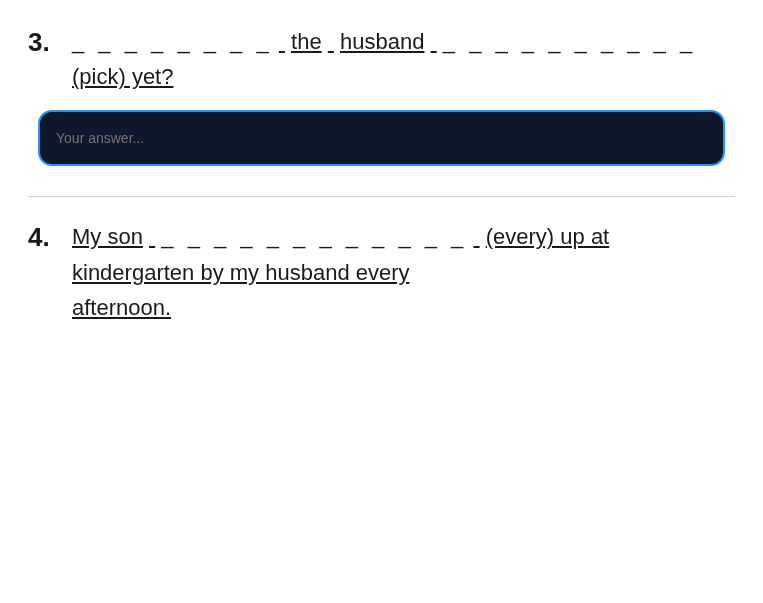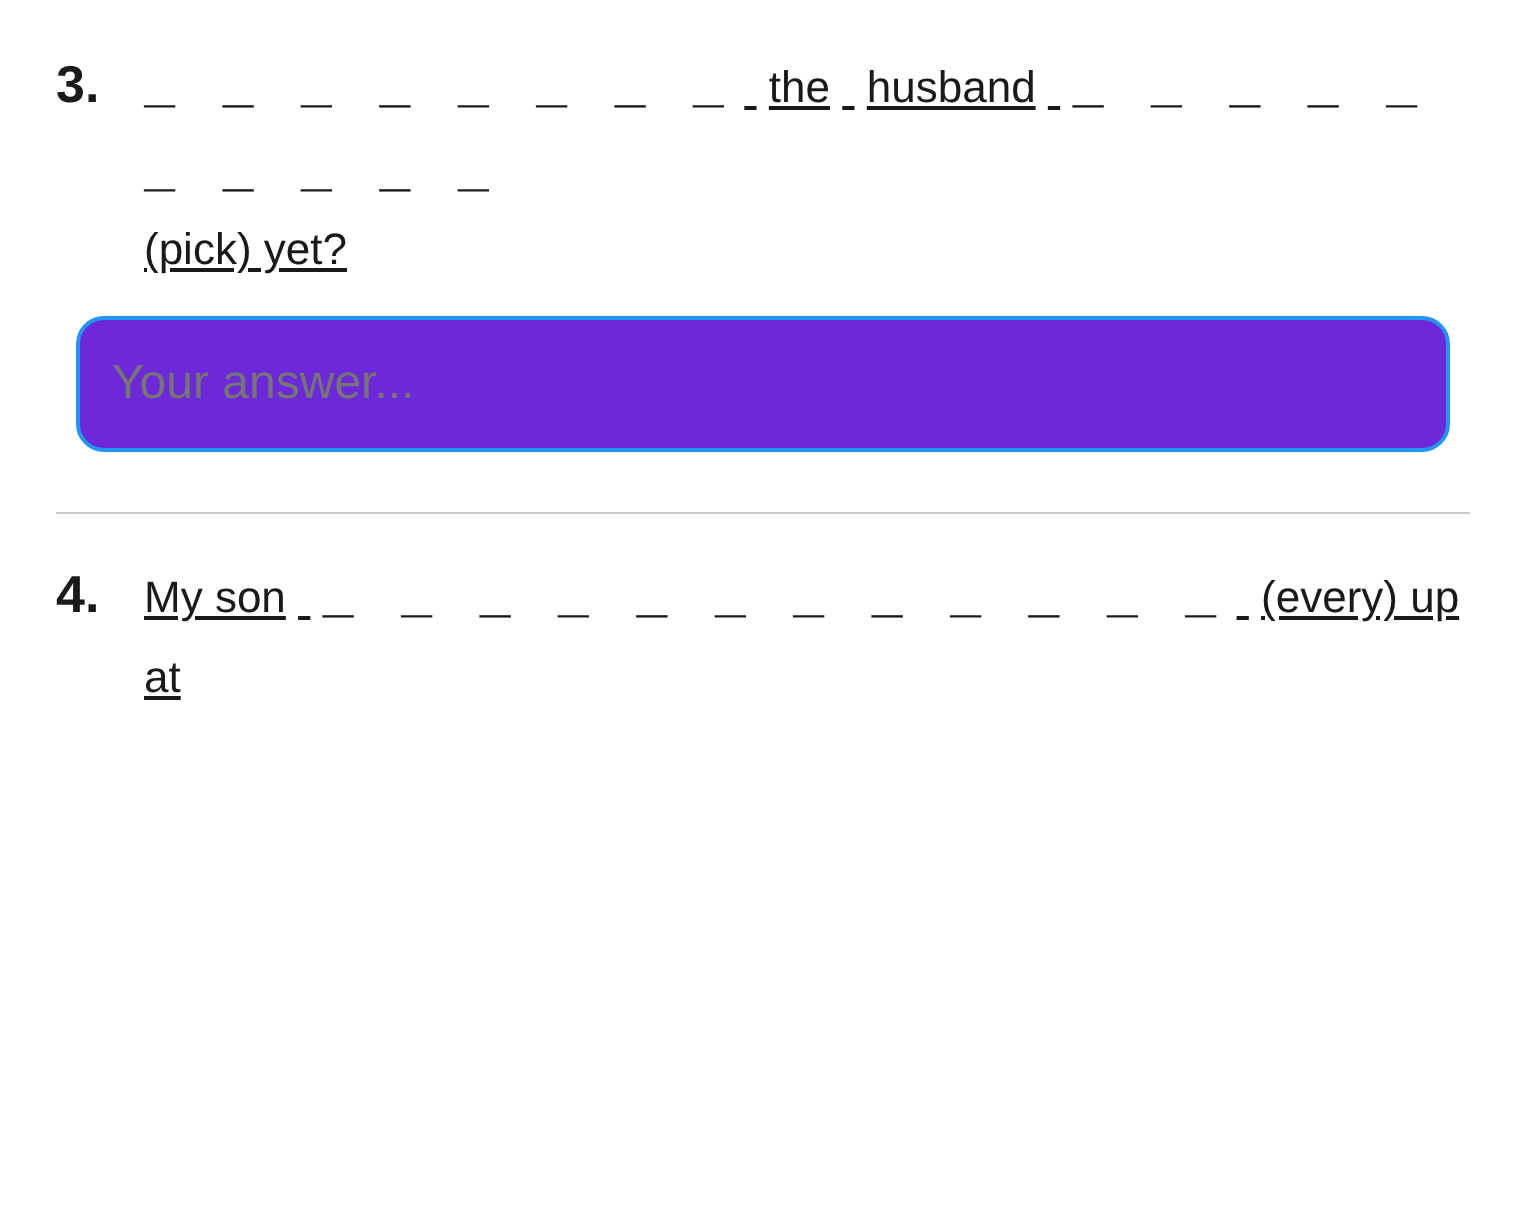--- a/index.html
+++ b/index.html
@@ -44,44 +44,44 @@
 
     .question-text {
       flex: 1;
       line-height: 1.6;
       font-size: 22px;
     }
 
     .blank {
       display: inline;
       letter-spacing: 4px;
-      font-family: Liberation Mono, monospace;
-      font-size: 26px;
+      font-family: Liberation Sans, sans-serif;
+      font-size: 22px;
     }
 
     .word {
       display: inline;
       text-decoration: underline;
     }
 
     .answer-area {
       margin-top: 16px;
       padding: 0 10px;
     }
 
     .answer-input {
       width: 100%;
       border: 2.5px solid #2196F3;
       border-radius: 14px;
       padding: 18px 16px;
-      font-size: 24px;
+      font-size: 14px;
       color: #aaa;
       outline: none;
       font-family: 'Arial', sans-serif;
-      background: #6d28d9;
+      background: #0f172a;
     }
 
     .divider {
       border: none;
       border-top: 1.5px solid #ccc;
       margin: 10px 10px 0 10px;
     }
 
     .question-block-4 {
       padding: 22px 10px 20px 10px;
@@ -119,18 +119,20 @@
   <div class="question-block-4">
     <div class="question-row">
       <span class="question-number">4.</span>
       <div class="question-text">
         <span class="word">My son</span>
         <span class="word">&nbsp;</span>
         <span class="blank">_ _ _ _ _ _ _ _ _ _ _ _</span>
         <span class="word">&nbsp;</span>
         <span class="word">(every)  up  at</span>
         <br>
+        <span class="word">kindergarten  by  my  husband  every</span>
         <br>
+        <span class="word">afternoon.</span>
       </div>
     </div>
   </div>
 
 </div>
 
 </body></html>

